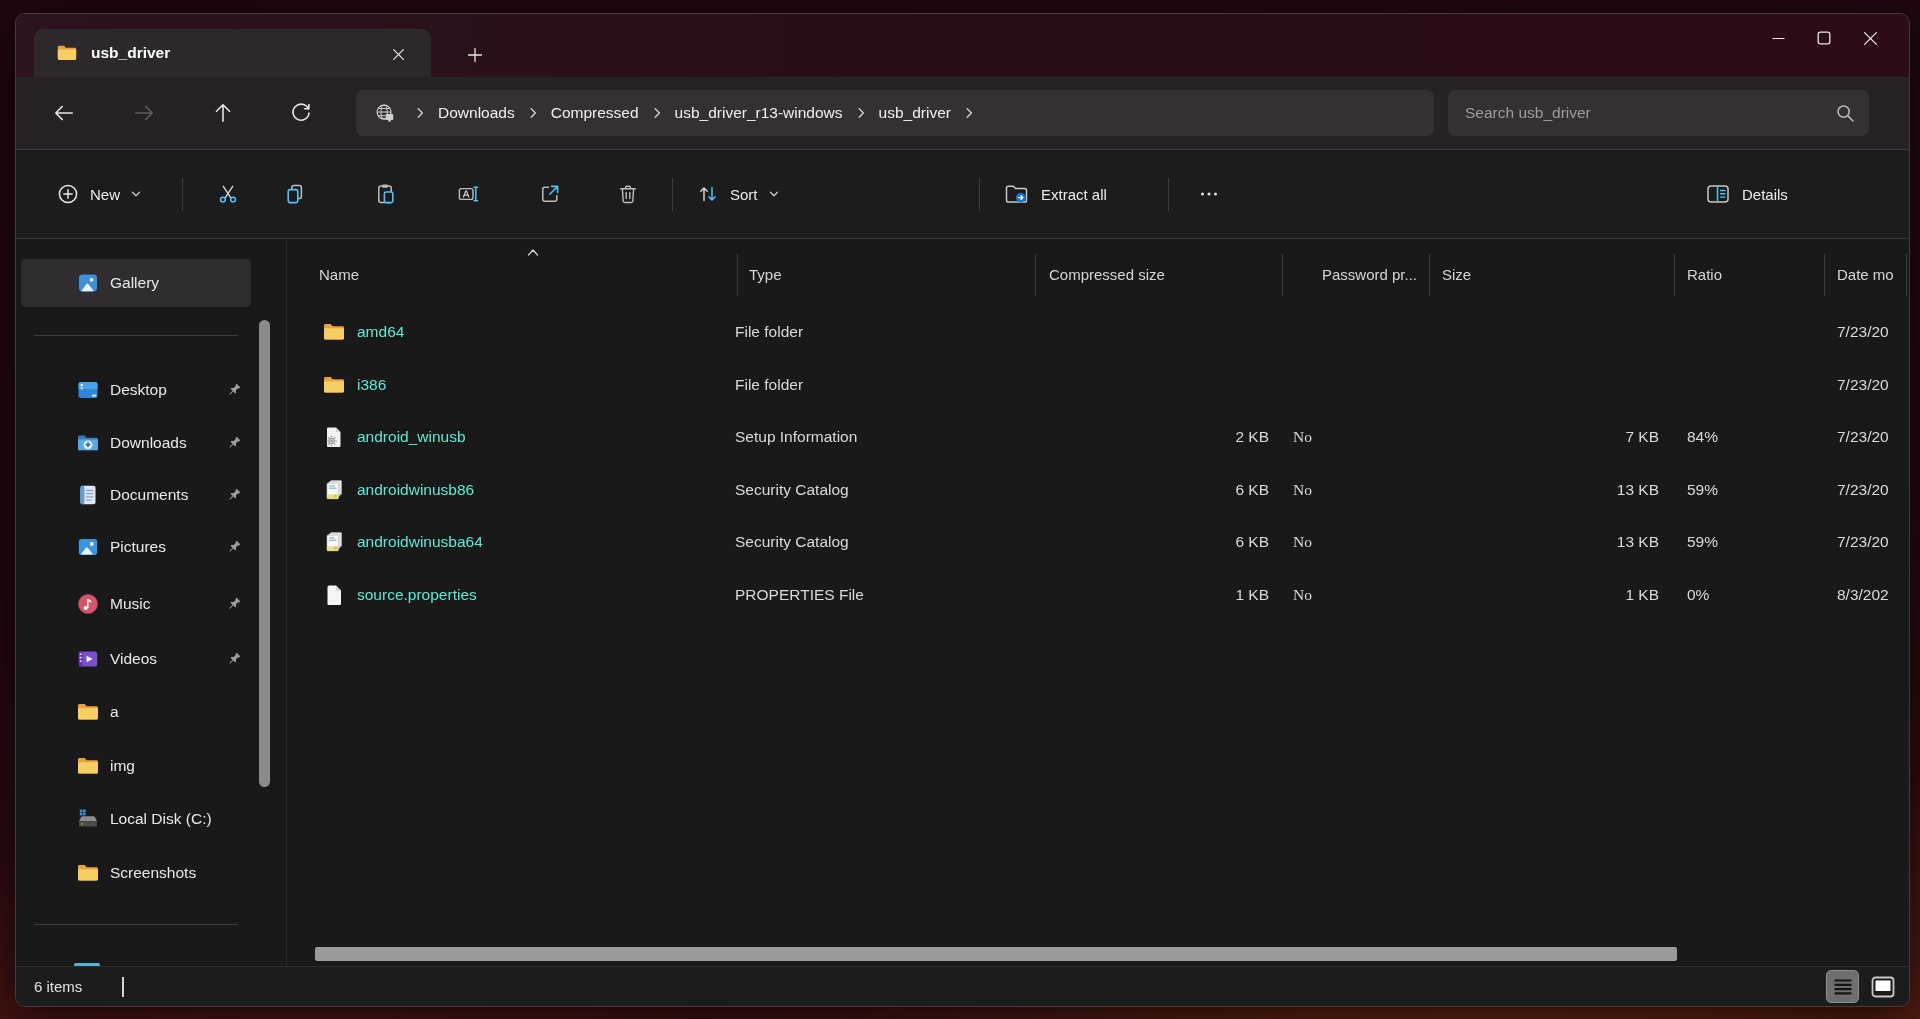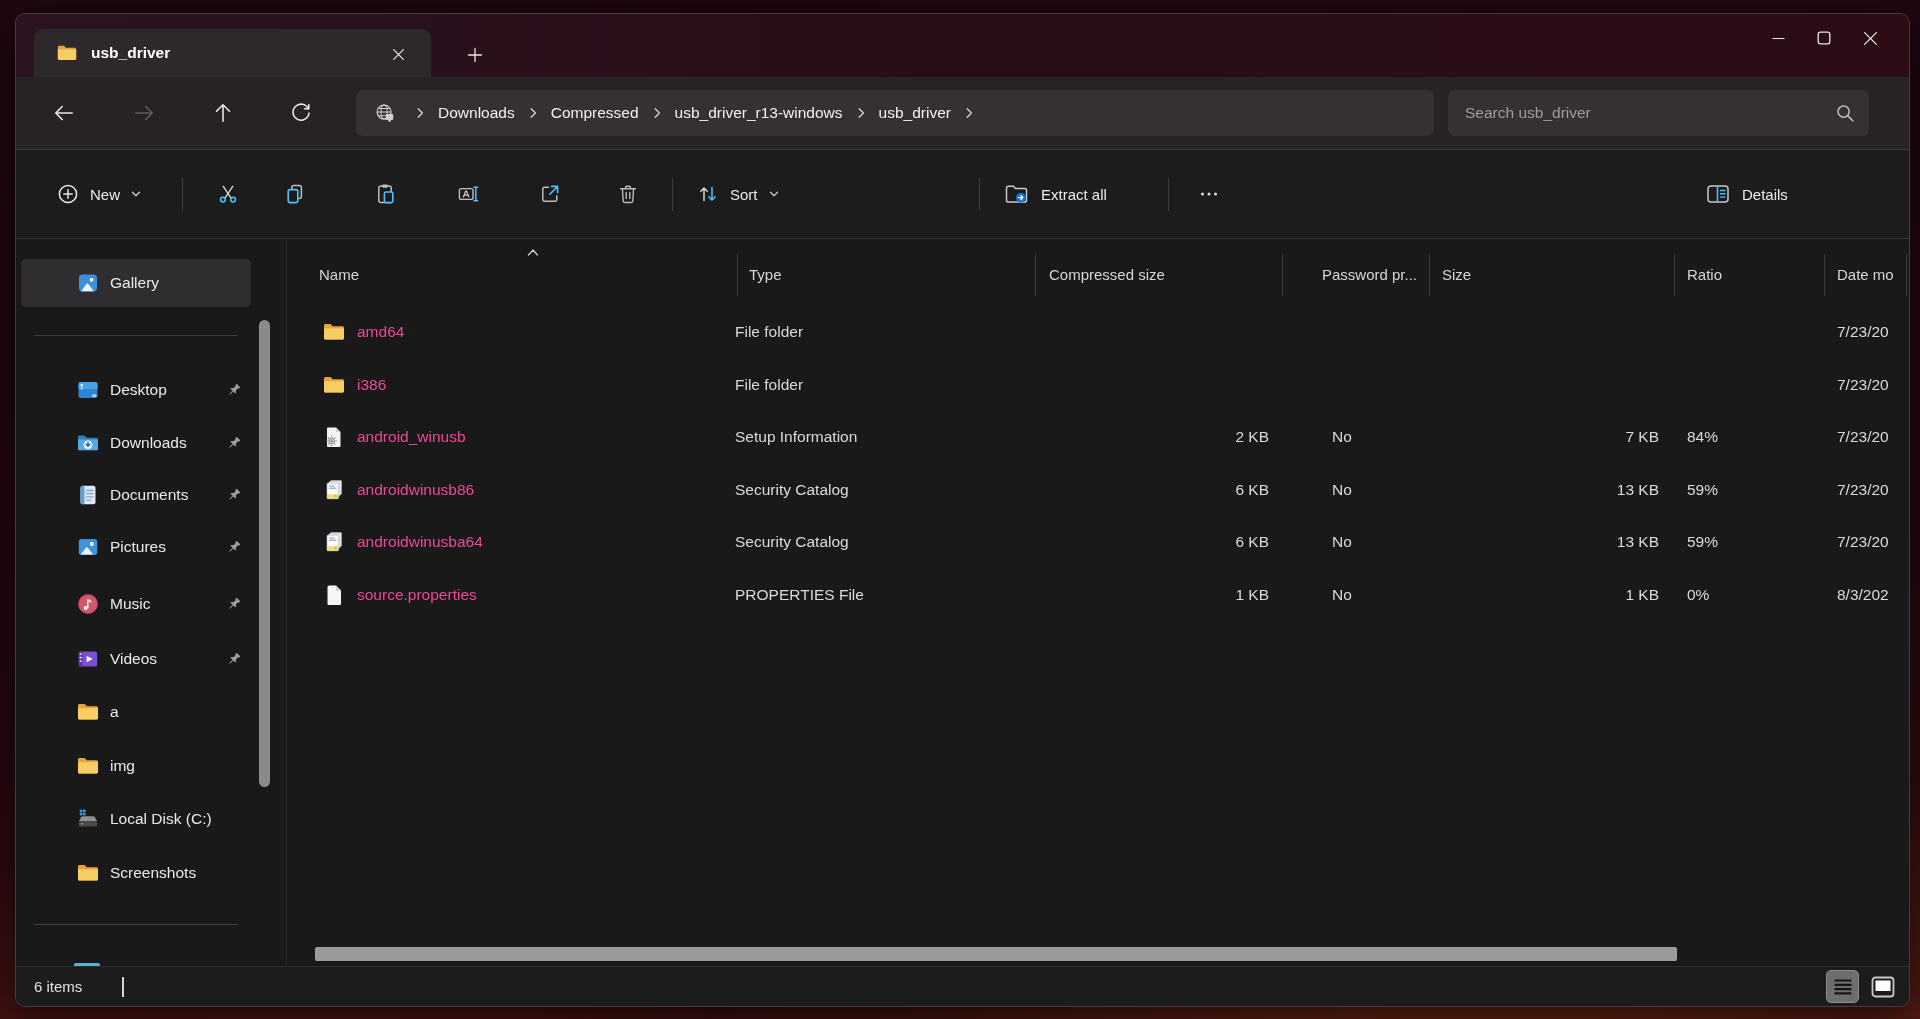--- a/index.html
+++ b/index.html
@@ -78,24 +78,24 @@
   .fcol { position:absolute; top:26px; font-size:15px; color:#d6d6d6; white-space:nowrap; }
   .h0{left:32px;} .h1{left:462px;} .h2{left:762px;} .h3{left:1007px;margin-left:28px;}
   .h4{left:1155px;} .h5{left:1400px;} .h6{left:1550px;}
   .fdiv { position:absolute; top:14px; width:1px; height:42px; background:#3a3a3a; }
   .sort-caret { position:absolute; left:240px; top:8px; width:12px; height:9px; }
   .frows { position:absolute; left:0; right:0; top:66px; }
   .frow { position:relative; height:52.5px; }
   .cell { position:absolute; top:50%; transform:translateY(-50%);
     font-size:15.5px; color:#dadada; white-space:nowrap; }
   .c-icon { left:35px; top:14px; transform:none; width:24px; height:24px; }
-  .c-name { left:70px; color:#ec4899; }
+  .c-name { left:70px; color:#5eead4; }
   .c-type { left:448px; }
   .c-comp { left:762px; width:220px; text-align:right; }
-  .c-pass { left:1045px; }
+  .c-pass { left:1006px;font-family:Liberation Serif, serif; }
   .c-size { left:1155px; width:217px; text-align:right; }
   .c-ratio{ left:1400px; }
   .c-date { left:1550px; }
   .h-scroll { position:absolute; left:28px; bottom:5px; width:1362px; height:14px;
     background:#9a9a9a; border-radius:2px; }
   
   .statusbar { position:absolute; left:0; right:0; bottom:0; height:40px;
     background:#1c1c1c; border-top:1px solid #2d2d2d; }
   .status-count { position:absolute; left:18px; top:0; line-height:39px;
     font-size:15px; color:#e0e0e0; }

